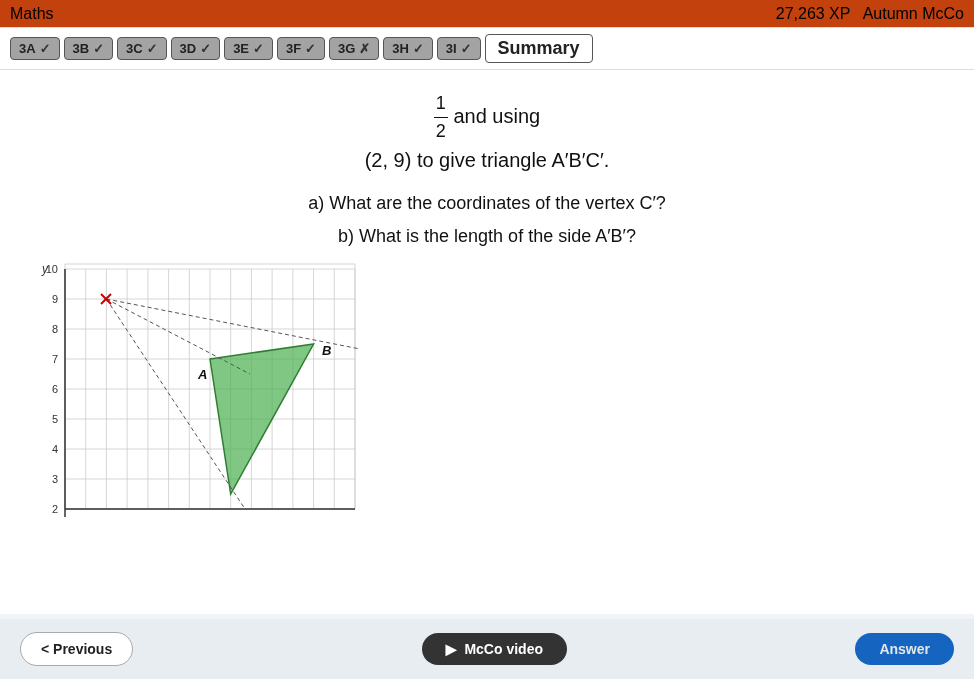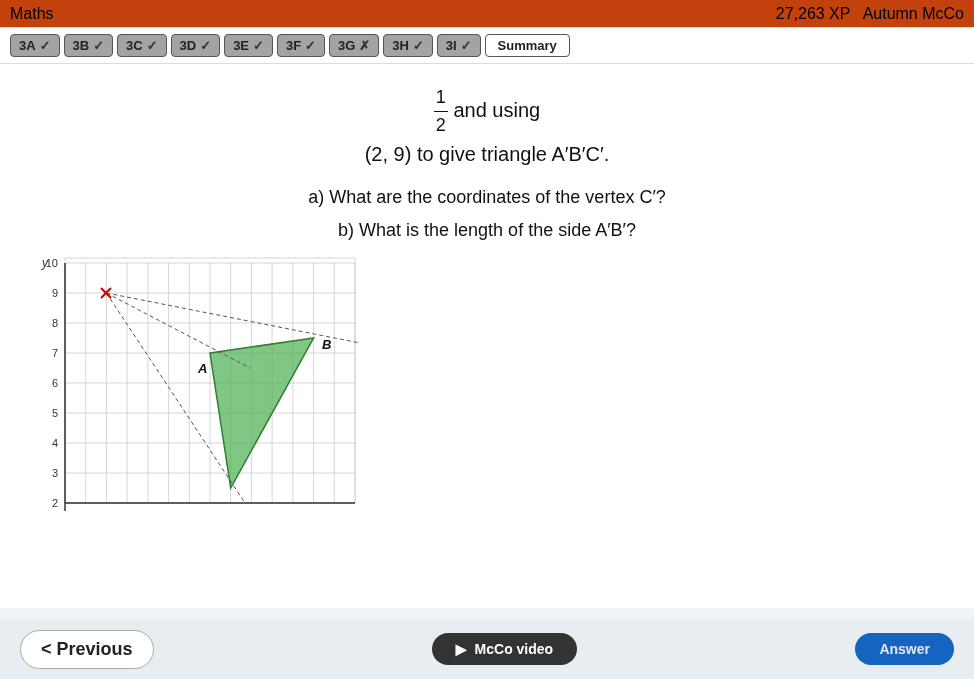--- a/index.html
+++ b/index.html
@@ -54,21 +54,21 @@
       border-color: #555;
       color: #222;
     }
     .nav-tab .check { color: #333; font-size: 13px; }
     .nav-tab .cross { color: #333; font-size: 13px; }
 
     .summary-btn {
       border: 1.5px solid #555;
       border-radius: 4px;
       padding: 3px 12px;
-      font-size: 13px;
+      font-size: 18px;
       font-weight: 600;
       cursor: pointer;
       background: #fff;
       color: #222;
     }
 
     
     #main-content {
       background: #fff;
       padding: 20px 30px 10px 30px;
@@ -121,21 +121,21 @@
       align-items: center;
       justify-content: space-between;
       padding: 0 20px;
     }
 
     .prev-btn {
       background: #fff;
       border: 1.5px solid #aaa;
       border-radius: 20px;
       padding: 8px 20px;
-      font-size: 18px;
+      font-size: 14px;
       font-weight: 600;
       cursor: pointer;
       color: #222;
     }
 
     .watch-btn {
       background: #333;
       border: none;
       border-radius: 20px;
       padding: 8px 24px;

